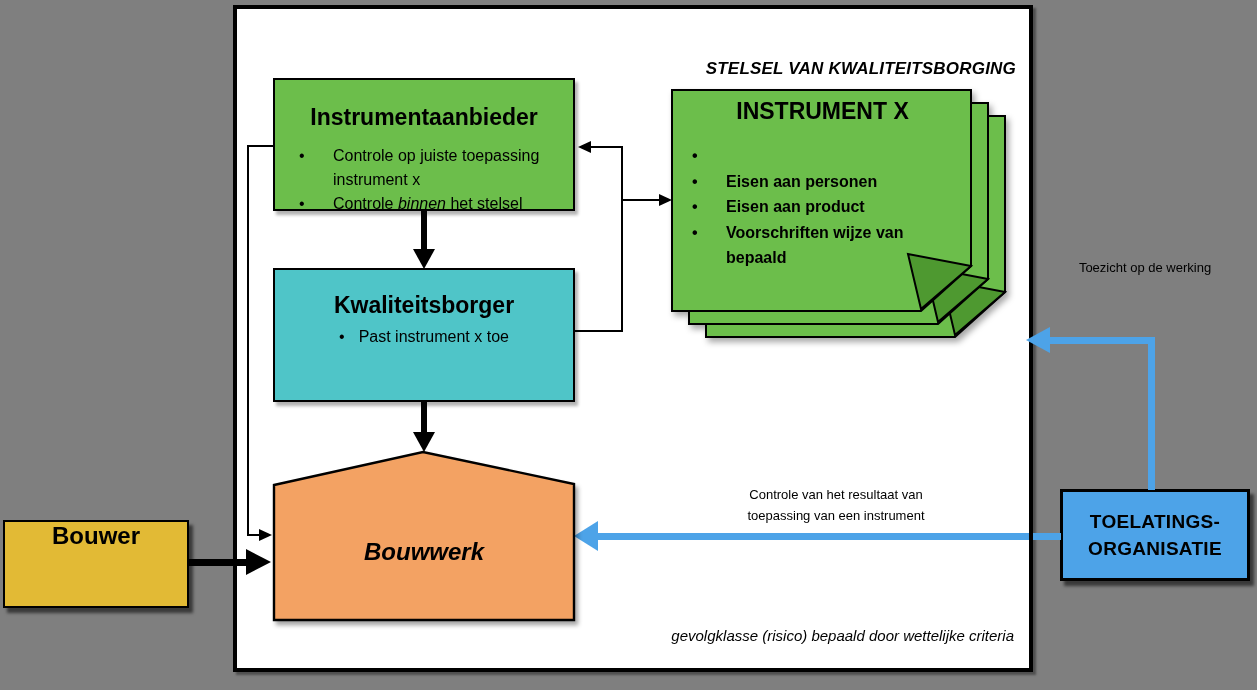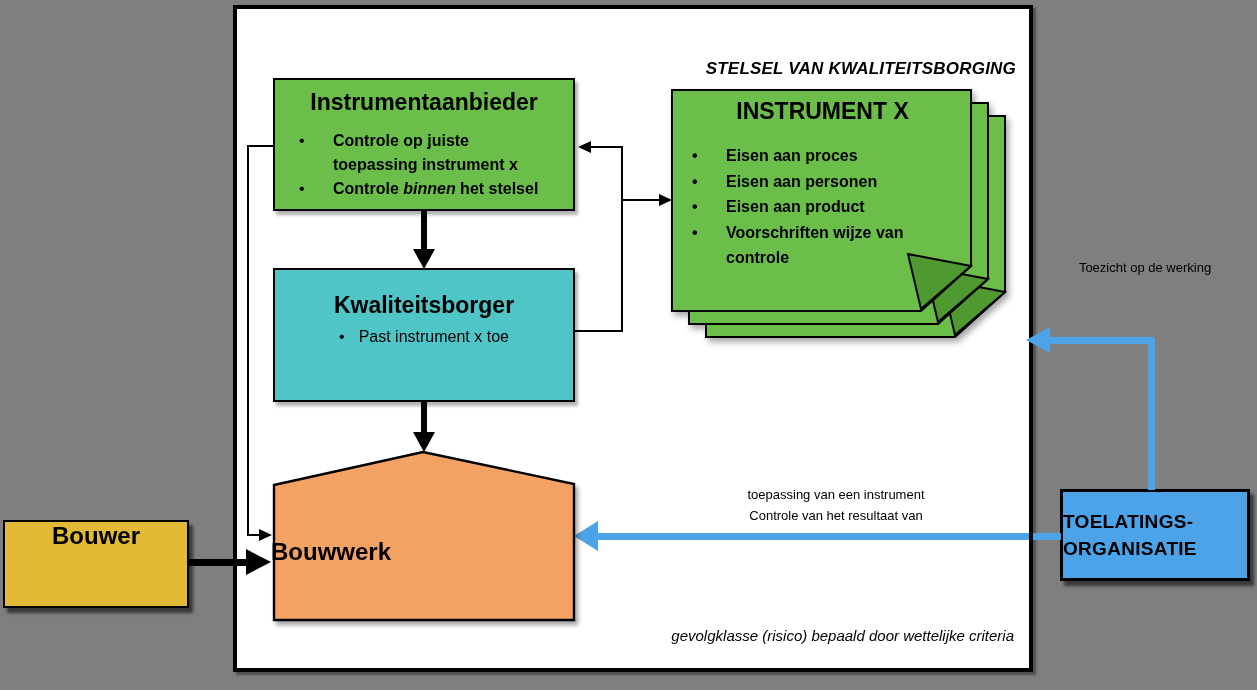--- a/index.html
+++ b/index.html
@@ -21,48 +21,48 @@
   }
   .panel-title{
     left:600px;top:11px;width:416px;text-align:right;
     font-size:17px;font-weight:bold;font-style:italic;letter-spacing:.2px;z-index:3;margin-top:48px;
   }
 
   
   .pbox{border:2px solid #000;z-index:3;box-shadow:3px 4px 3px rgba(0,0,0,.3);}
   .pbox h2{font-size:23px;font-weight:bold;text-align:center;}
 
-  .box-green{left:273px;top:78px;width:302px;height:133px;background:var(--green);padding-top:9px;}
+  .box-green{left:273px;top:78px;width:302px;height:133px;background:var(--green);padding-top:24px;}
   .box-green .bullets{margin-top:13px;}
   .bullet-row{display:flex;padding-left:24px;font-size:16px;line-height:24px;}
   .bullet-row .dot{width:34px;flex:0 0 34px;}
-  .bullet-row .btxt{width:218px;font-weight:bold;}
+  .bullet-row .btxt{width:218px;}
 
   .box-teal{left:273px;top:268px;width:302px;height:134px;background:var(--teal);padding-top:22px;}
   .box-teal .center-bullet{display:flex;justify-content:center;font-size:16px;margin-top:9px;}
   .box-teal .dot{margin-right:14px;}
 
   .box-bouwer{
     left:3px;top:520px;width:186px;height:88px;background:var(--yellow);
     border:2px solid #000;z-index:2;box-shadow:4px 5px 3px rgba(0,0,0,.55);
     display:flex;align-items:flex-start;justify-content:center;
   }
   .box-bouwer h2{font-size:24px;font-weight:bold;}
 
   .box-toelating{
     left:1060px;top:489px;width:190px;height:92px;background:var(--blue);
     border:3px solid #000;z-index:2;box-shadow:4px 5px 3px rgba(0,0,0,.55);
-    display:flex;flex-direction:column;align-items:flex-start;justify-content:center;
+    display:flex;flex-direction:column;align-items:center;justify-content:center;
     font-size:19px;font-weight:bold;line-height:27px;letter-spacing:.3px;
   }
 
   
   .house-wrap{left:271px;top:449px;width:306px;height:174px;z-index:3;}
   .house-wrap svg{filter:drop-shadow(3px 4px 2px rgba(0,0,0,.35));}
-  .house-label{left:271px;top:538px;width:306px;font-size:24px;font-weight:bold;z-index:4;}
+  .house-label{left:271px;top:538px;width:306px;text-align:center;font-size:24px;font-weight:bold;z-index:4;font-style:italic;}
 
   .docs-wrap{left:671px;top:88px;width:340px;height:262px;z-index:3;}
   .docs-wrap svg{filter:drop-shadow(3px 4px 3px rgba(0,0,0,.35));}
   .doc-title{left:673px;top:98px;width:299px;text-align:center;font-size:23px;font-weight:bold;z-index:4;}
   .doc-bullets{left:692px;top:143px;width:270px;z-index:4;}
   .doc-bullets .bullet-row{padding-left:0;font-weight:bold;font-size:16px;line-height:25.5px;}
   .doc-bullets .btxt{width:212px;}
 
   
   .note{font-size:13px;line-height:22px;text-align:center;z-index:2;}
@@ -135,47 +135,46 @@
     <path d="M317,191 L254,179 L267,234 Z" style="fill:var(--green-dark);stroke:#000;stroke-width:2"></path>
 
     <path d="M1,2 H300 V178 L250,223 H1 Z" style="fill:var(--green);stroke:#000;stroke-width:2"></path>
     <path d="M300,178 L237,166 L250,221 Z" style="fill:var(--green-dark);stroke:#000;stroke-width:2"></path>
   </svg>
 </div>
 <div class="abs doc-title">INSTRUMENT X</div>
 <div class="abs doc-bullets">
   <div class="bullet-row">
     <span class="dot">•</span>
-    <span class="btxt">Eisen aan proces</span>
   </div>
   <div class="bullet-row">
     <span class="dot">•</span>
     <span class="btxt">Eisen aan personen</span>
   </div>
   <div class="bullet-row">
     <span class="dot">•</span>
     <span class="btxt">Eisen aan product</span>
   </div>
   <div class="bullet-row">
     <span class="dot">•</span>
-    <span class="btxt">Voorschriften wijze van controle</span>
+    <span class="btxt">Voorschriften wijze van bepaald</span>
   </div>
 </div>
 
 <div class="abs box-toelating">
   <div>TOELATINGS-</div>
   <div>ORGANISATIE</div>
 </div>
 
 <div class="abs note note-toezicht">
   <div>Toezicht op de werking</div>
 </div>
 <div class="abs note note-controle">
+  <div>Controle van het resultaat van</div>
   <div>toepassing van een instrument</div>
-  <div>Controle van het resultaat van</div>
 </div>
 <div class="abs note-foot">
   <div>gevolgklasse (risico) bepaald door wettelijke criteria</div>
 </div>
 
 <div class="abs vline" style="left:421px;top:211px;width:6px;height:40px;"></div>
 <div class="abs arrow-head head-down" style="left:413px;top:249px;"></div>
 
 <div class="abs vline" style="left:421px;top:402px;width:6px;height:32px;"></div>
 <div class="abs arrow-head head-down" style="left:413px;top:432px;"></div>

